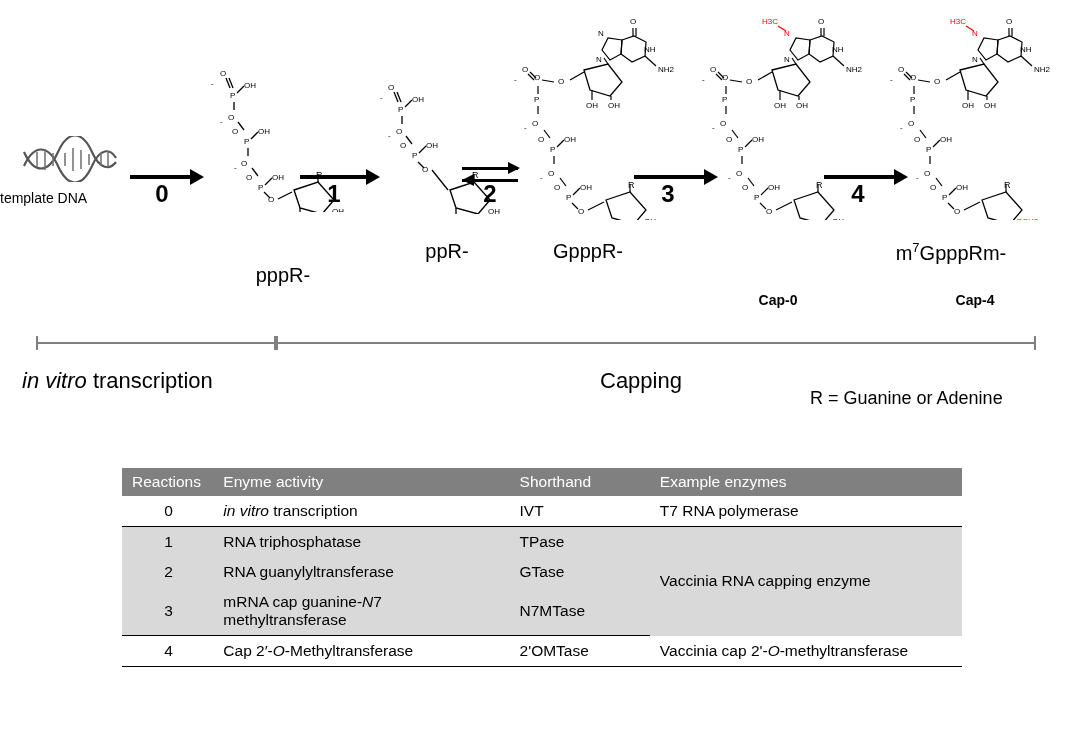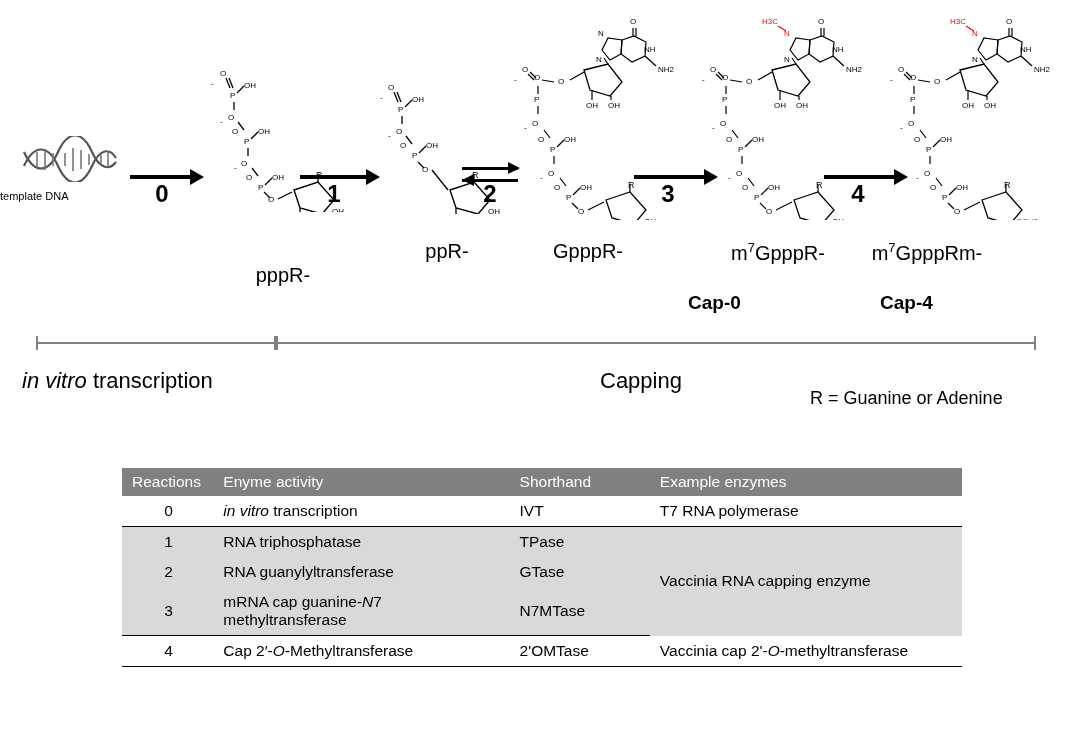--- a/index.html
+++ b/index.html
@@ -27,21 +27,21 @@
   .abs { position: absolute; }
 
   
   .dna {
     left: 18px; top: 136px;
     width: 100px; height: 46px;
   }
   .dna-label {
     left: 0px; top: 190px;
     width: 140px;
-    font-size: 11px;
+    font-size: 14px;
     text-align: left;
   }
 
   
   .arrow {
     height: 22px;
   }
   .arrow .shaft {
     position: absolute;
     left: 0; top: 9px;
@@ -93,23 +93,23 @@
     text-align: center;
   }
 
   .species-label {
     font-size: 20px;
     text-align: center;
   }
   .species-label sup { font-size: 13px; }
 
   .cap-label {
-    font-size: 19px;
+    font-size: 14px;
     font-weight: bold;
-    text-align: left;
+    text-align: center;
   }
 
   
   .bracket {
     height: 14px;
   }
   .bracket .bline {
     position: absolute;
     left: 0; top: 6px;
     height: 2px;
@@ -421,23 +421,20 @@
         <line x1="60" y1="193" x2="66" y2="199"></line>
         <line x1="76" y1="200" x2="92" y2="192"></line>
 
         <polygon points="94,190 118,182 134,200 122,214 100,208" fill="none" stroke="#000" stroke-width="1.3"></polygon>
         <text x="116" y="178" stroke="none" fill="#000" font-size="9">R</text>
         <line x1="118" y1="182" x2="118" y2="174"></line>
         <text x="132" y="214" stroke="none" fill="#000" font-size="8">OH</text>
         <text x="96" y="222" stroke="none" fill="#000" font-size="7">mRNA</text>
       </g>
     </svg>
-  </div>
-  <div class="abs species-label" style="left:688px; top:240px; width:180px;">
-    <span>m<sup>7</sup>GpppR-</span>
   </div>
   <div class="abs cap-label" style="left:688px; top:292px; width:180px;">Cap-0</div>
 
   <div class="abs arrow" style="left:824px; top:166px; width:86px;">
     <div class="shaft" style="width:72px;"></div>
     <div class="head" style="left:70px;"></div>
   </div>
   <div class="abs step-num" style="left:834px; top:180px; width:48px;">4</div>
 
   <div class="struct" style="left:888px; top:10px;">
@@ -497,21 +494,21 @@
 
         <polygon points="94,190 118,182 134,200 122,214 100,208" fill="none" stroke="#000" stroke-width="1.3"></polygon>
         <text x="116" y="178" stroke="none" fill="#000" font-size="9">R</text>
         <line x1="118" y1="182" x2="118" y2="174"></line>
 
         <text x="128" y="214" stroke="none" fill="#ff0000" font-size="8">OCH3</text>
         <text x="96" y="222" stroke="none" fill="#000" font-size="7">mRNA</text>
       </g>
     </svg>
   </div>
-  <div class="abs species-label" style="left:832px; top:240px; width:190px;">
+  <div class="abs species-label" style="left:856px; top:240px; width:190px;">
     <span>m<sup>7</sup>GpppRm-</span>
   </div>
   <div class="abs cap-label" style="left:880px; top:292px; width:190px;">Cap-4</div>
 
   <div class="abs bracket" style="left:36px; top:336px; width:240px;">
     <div class="cap-l"></div>
       <div class="bline"></div>
       <div class="cap-r"></div>
   </div>
   <div class="abs bracket" style="left:276px; top:336px; width:760px;">

